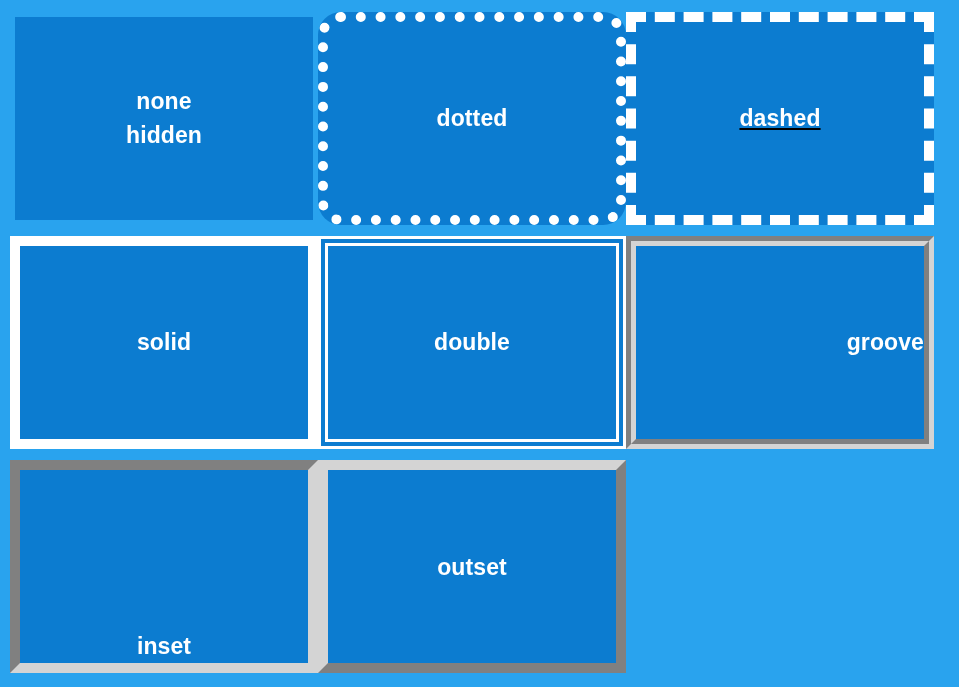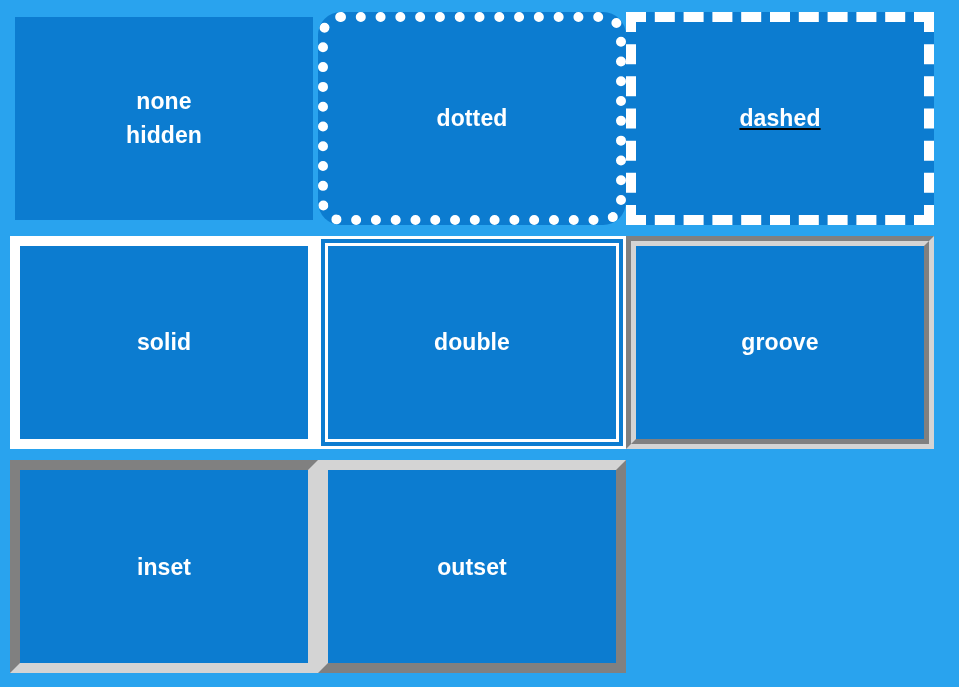--- a/index.html
+++ b/index.html
@@ -55,23 +55,23 @@
     white-space: pre-line;
     -webkit-font-smoothing: antialiased;
   }
 
   
   .bs-none    { border-style: none;   width: 298px; height: 203px; }
   .bs-dotted  { border-style: dotted; border-radius: 23px; }
   .bs-dashed  { border-style: dashed; text-decoration: underline; }
   .bs-solid   { border-style: solid; justify-content: center;  }
   .bs-double  { border-style: double; }
-  .bs-groove  { border-style: groove; border-color: #d4d4d4; }
+  .bs-groove  { border-style: groove; border-color: #d4d4d4; justify-content: flex-end; }
   .bs-ridge   { border-style: ridge;  border-color: #d4d4d4; }
-  .bs-inset   { border-style: inset;  border-color: #d4d4d4; }
+  .bs-inset   { border-style: inset;  border-color: #d4d4d4; align-items: flex-end; }
   .bs-outset  { border-style: outset; border-color: #d4d4d4; }
 </style>
 </head>
 <body>
 
 <div id="border-grid">
 
   <div class="cell">
     <div class="box bs-none">
       <span class="box-label">none

